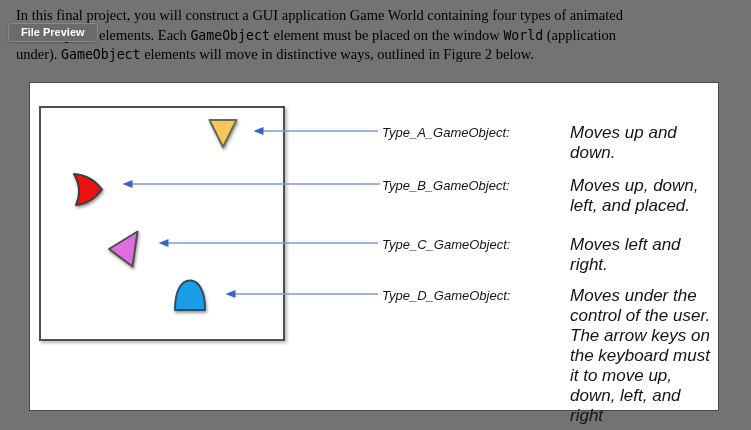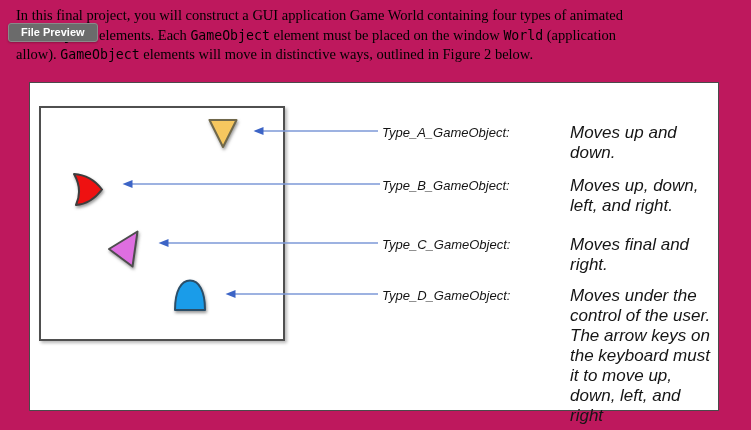--- a/index.html
+++ b/index.html
@@ -1,17 +1,17 @@
 <!DOCTYPE html>
 <html><head>
 <meta charset="utf-8">
 <style>
   html,body { margin:0; padding:0; background:#ffffff; }
   .page {
-    position:relative; width:751px; height:430px; background:#be185d;
+    position:relative; width:751px; height:430px; background:#737373;
     font-family:"Liberation Sans", sans-serif; overflow:hidden;
   }
 
   
   .intro {
     position:absolute; left:16px; top:6px; width:724px;
     font-family:"Liberation Serif", serif; font-size:14.5px; color:#000;
   }
   .intro .line { height:19.5px; line-height:19.5px; white-space:nowrap; }
   .mono { font-family:"DejaVu Sans Mono", monospace; font-size:13.2px; }
@@ -65,21 +65,21 @@
   .row-a { top:40px; } .row-b { top:93px; } .row-c { top:152px; } .row-d { top:203px; }
 </style>
 </head>
 <body>
 
 <div class="page">
 
   <div class="intro">
     <div class="line"><span>In this final project, you will construct a GUI application Game World containing four types of animated</span></div>
     <div class="line"><span class="mono">GameObject</span><span> elements. Each </span><span class="mono">GameObject</span><span> element must be placed on the window </span><span class="mono">World</span><span> (application</span></div>
-    <div class="line"><span>allow). </span><span class="mono">GameObject</span><span> elements will move in distinctive ways, outlined in Figure 2 below.</span></div>
+    <div class="line"><span>under). </span><span class="mono">GameObject</span><span> elements will move in distinctive ways, outlined in Figure 2 below.</span></div>
   </div>
 
   <div class="badge">File Preview</div>
 
   <div class="figure-box">
 
     <div class="canvas-box"></div>
 
     <div class="shape shape-a">
       <svg width="30" height="31" viewBox="0 0 30 31" stroke="#70684b">
@@ -126,18 +126,18 @@
         <polygon points="0.5,6 10.5,2 10.5,10" fill="#3c64c6"></polygon>
       </svg>
     </div>
 
     <div class="obj-label row-a">Type_A_GameObject:</div>
     <div class="obj-label row-b">Type_B_GameObject:</div>
     <div class="obj-label row-c">Type_C_GameObject:</div>
     <div class="obj-label row-d">Type_D_GameObject:</div>
 
     <div class="obj-desc row-a">Moves up and down.</div>
-    <div class="obj-desc row-b">Moves up, down, left, and right.</div>
-    <div class="obj-desc row-c">Moves final and right.</div>
+    <div class="obj-desc row-b">Moves up, down, left, and placed.</div>
+    <div class="obj-desc row-c">Moves left and right.</div>
     <div class="obj-desc row-d">Moves under the control of the user. The arrow keys on the keyboard must it to move up, down, left, and right</div>
 
   </div>
 </div>
 
 </body></html>

